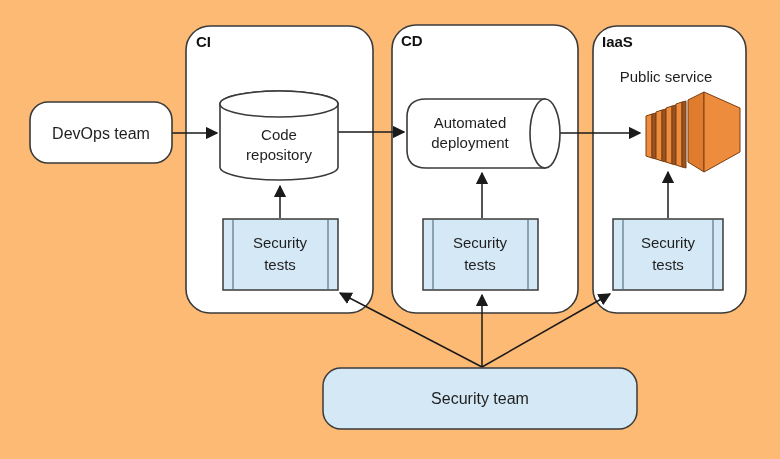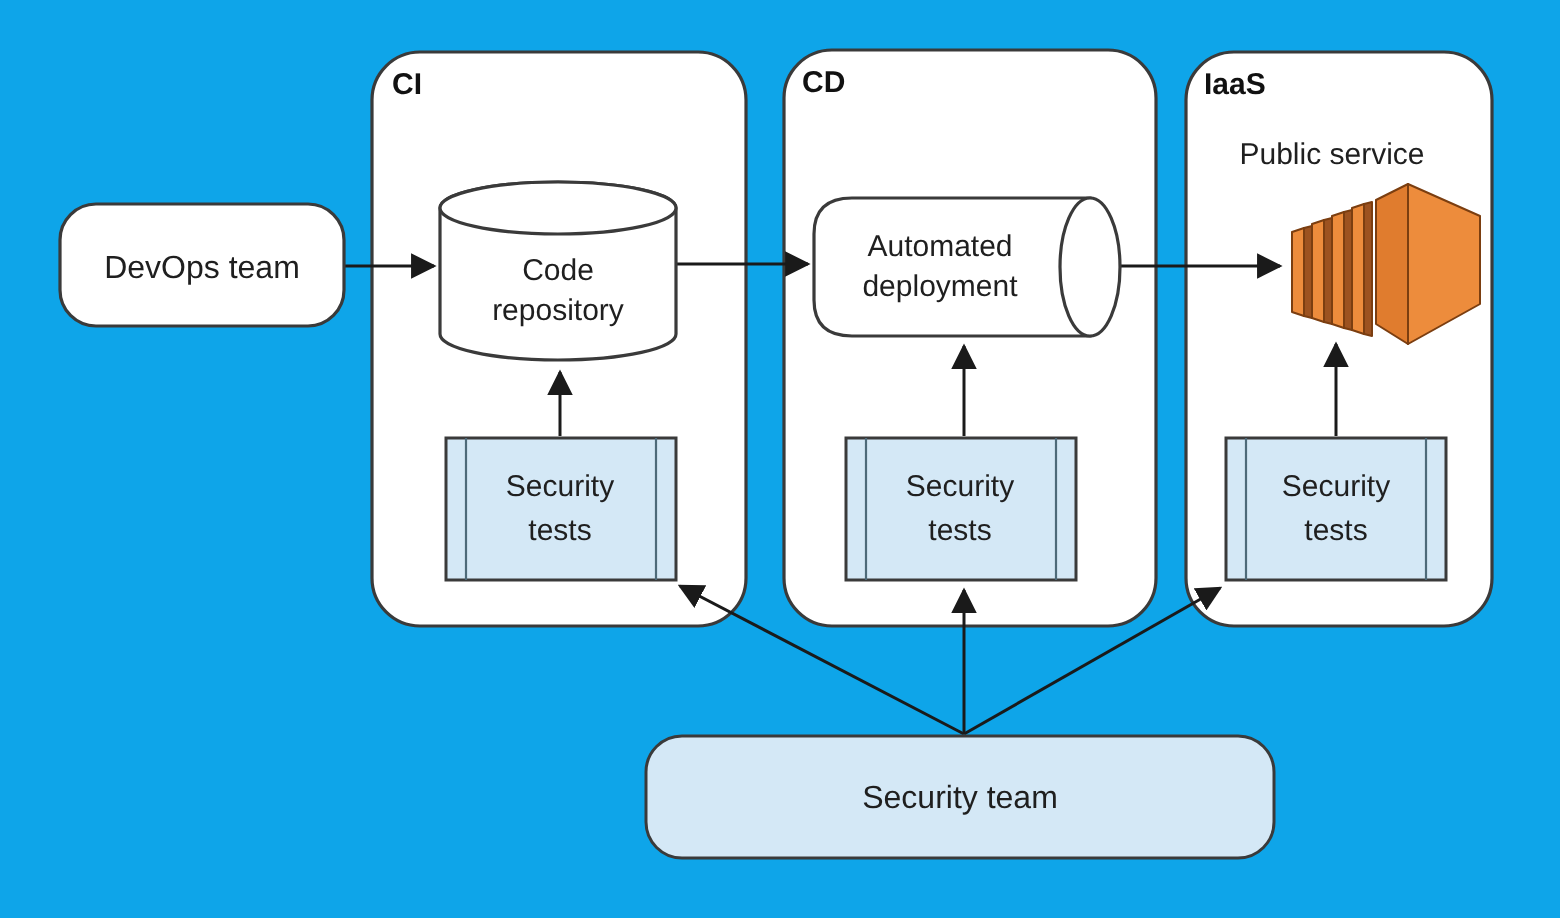--- a/index.html
+++ b/index.html
@@ -1,16 +1,16 @@
 <!DOCTYPE html>
 <html><head>
 <meta charset="utf-8">
 <style>
   html,body{margin:0;padding:0;background:#ffffff;}
-  .stage{width:780px;height:459px;position:relative;background:#0ea5e9;
+  .stage{width:780px;height:459px;position:relative;background:#fdba74;
          font-family:"Liberation Sans", sans-serif;}
   svg{display:block;}
   .container-box{fill:#ffffff;stroke:#3a3a3a;stroke-width:1.6;}
   .node-white{fill:#ffffff;stroke:#3a3a3a;stroke-width:1.6;}
   .node-blue{stroke:#3a3a3a;stroke-width:1.5;}
   .inner-bar{stroke:#4e6a79;stroke-width:1.1;}
   .edge{stroke:#1a1a1a;stroke-width:1.5;fill:none;}
   .lbl{fill:#1f1f1f;font-size:15px;text-anchor:middle;
        font-family:"Liberation Sans", sans-serif;}
   .lbl-lg{fill:#1f1f1f;font-size:16px;text-anchor:middle;

